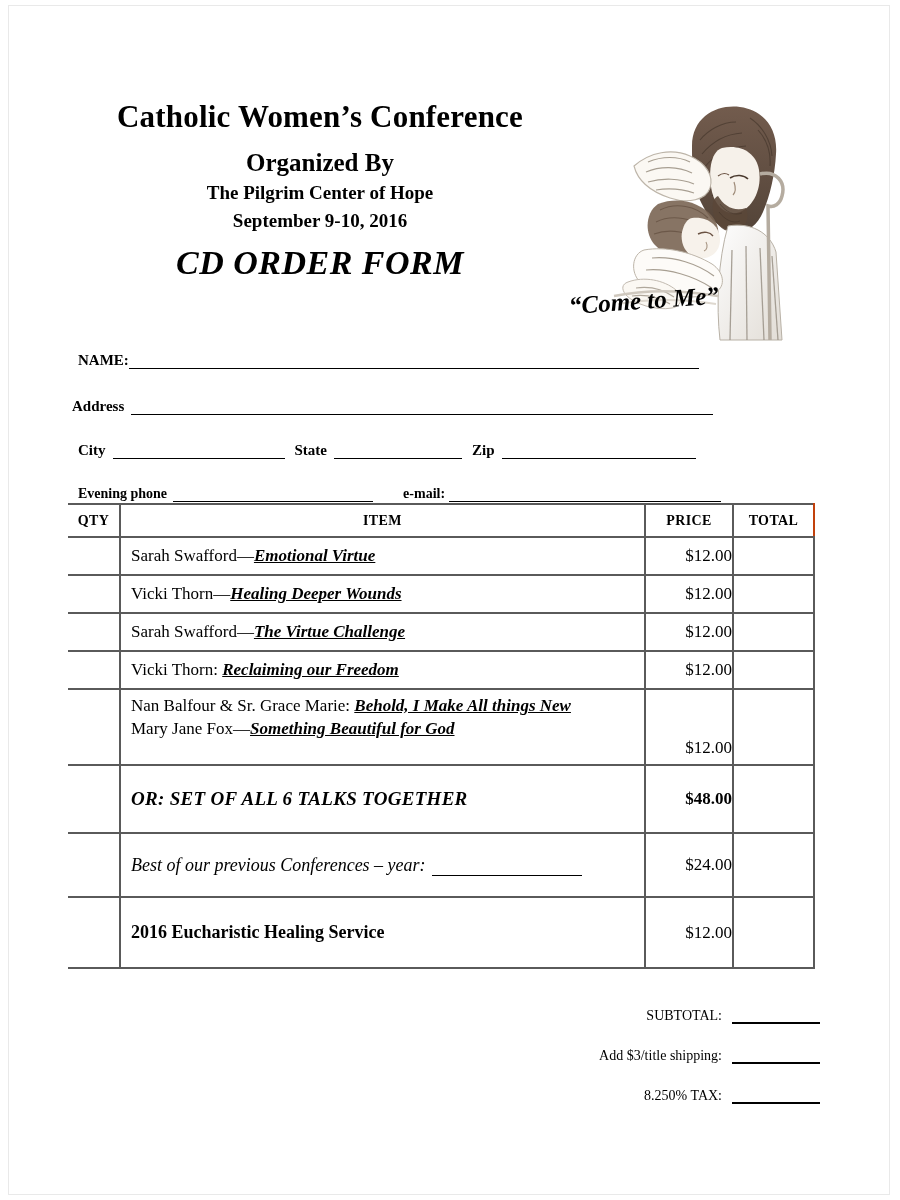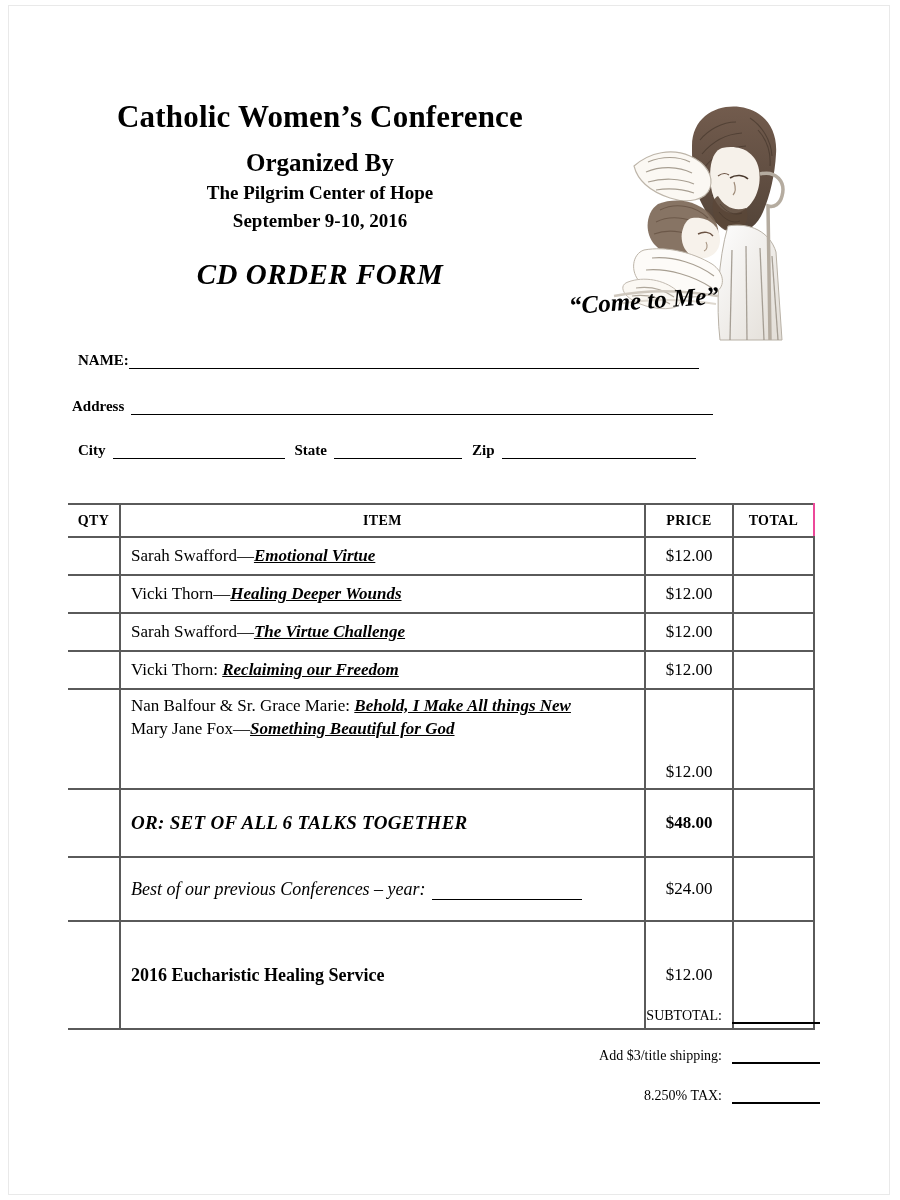--- a/index.html
+++ b/index.html
@@ -58,24 +58,24 @@
     line-height: 1.3;
     margin-top: 3px;
   }
   .conf-dates {
     font-size: 19px;
     font-weight: bold;
     line-height: 1.3;
     margin-top: 3px;
   }
   .form-title {
-    font-size: 29px;
+    font-size: 34px;
     font-weight: bold;
     font-style: italic;
-    margin-top: 24px;
+    margin-top: 10px;
     letter-spacing: 0.5px;
   }
 
   
   .artwork {
     position: absolute;
     left: 600px;
     top: 100px;
     width: 195px;
     height: 245px;
@@ -142,49 +142,49 @@
     text-align: center;
     font-weight: bold;
     font-size: 14px;
     height: 31px;
     letter-spacing: 0.4px;
   }
   .hdr .qty-cell { border-top: 2px solid #5a5a5a; }
   .hdr .item-cell,
   .hdr .price-cell,
   .hdr .total-cell { border-left: 2px solid #5a5a5a; }
-  .hdr .total-cell { border-right: 2px solid #ec4899; }
+  .hdr .total-cell { border-right: 2px solid #c2410c; }
 
   .drow td {
     border-bottom: 2px solid #5a5a5a;
   }
   .drow .qty-cell { }
   .drow .item-cell,
   .drow .price-cell,
   .drow .total-cell { border-left: 2px solid #5a5a5a; }
   .drow .total-cell { border-right: 2px solid #5a5a5a; }
 
   .item-cell {
     padding-left: 10px !important;
     text-align: left;
   }
   .price-cell {
-    text-align: center;
+    text-align: right;
     font-size: 17px;
   }
   .speaker { font-weight: normal; font-style: normal; }
   .talk { font-weight: bold; font-style: italic; text-decoration: underline; }
 
   .row-h1 { height: 38px; }
-  .row-tall { height: 100px; vertical-align: top !important; }
+  .row-tall { height: 76px; vertical-align: top !important; }
   .row-tall .item-cell { padding-top: 6px; vertical-align: top; }
   .row-tall .price-cell { vertical-align: bottom; padding-bottom: 6px; }
   .row-set { height: 68px; }
   .row-best { height: 64px; }
-  .row-euch { height: 108px; }
+  .row-euch { height: 71px; }
 
   .set-label {
     font-weight: bold;
     font-style: italic;
     font-size: 19px;
     letter-spacing: 0.3px;
   }
   .price-bold { font-weight: bold; }
   .best-label {
     font-style: italic;
@@ -344,20 +344,23 @@
   </div>
 
   <div class="field-row" style="left:72px; top:398px;">
     <span>Address</span><span class="fline" style="width:582px; margin-left:7px;"></span>
   </div>
 
   <div class="field-row" style="left:78px; top:442px;">
     <span>City</span><span class="fline" style="width:172px; margin-left:7px;"></span><span style="margin-left:10px;">State</span><span class="fline" style="width:128px; margin-left:7px;"></span><span style="margin-left:10px;">Zip</span><span class="fline" style="width:194px; margin-left:7px;"></span>
   </div>
 
+  <div class="field-row" style="left:78px; top:486px; font-size:14px;">
+    <span>Evening phone</span><span class="fline-thin" style="width:200px; margin-left:6px; height:11px;"></span><span style="margin-left:30px;">e-mail:</span><span class="fline-thin" style="width:272px; margin-left:4px; height:11px;"></span>
+  </div>
 
   <table class="order-table">
     <colgroup>
       <col class="c-qty">
         <col class="c-item">
         <col class="c-price">
         <col class="c-total">
     </colgroup>
     <tbody>
       <tr class="hdr">

